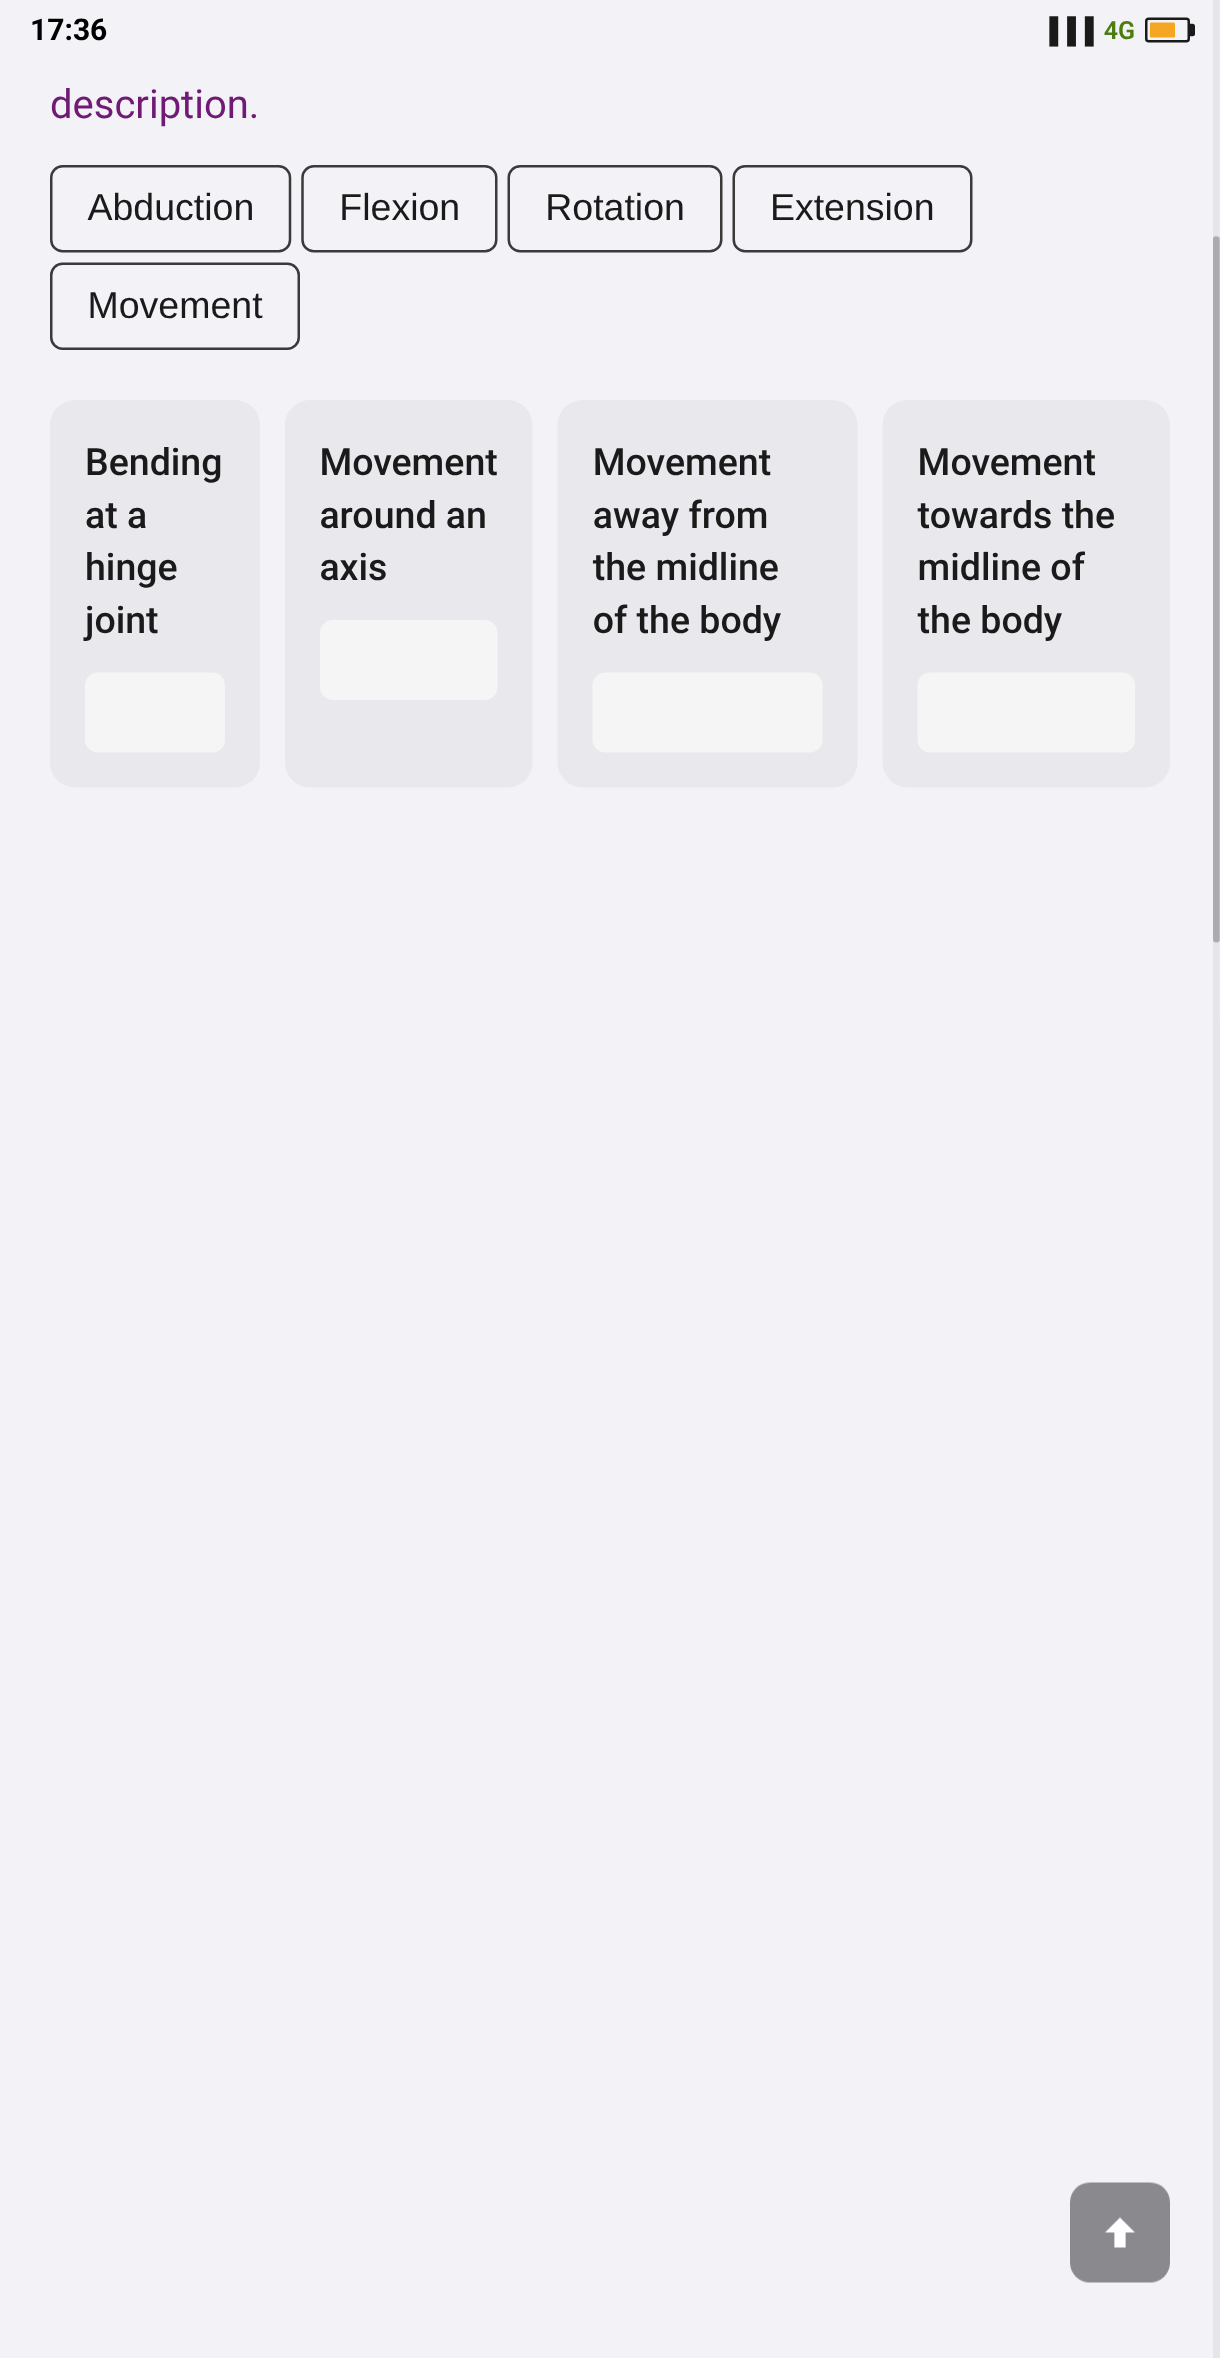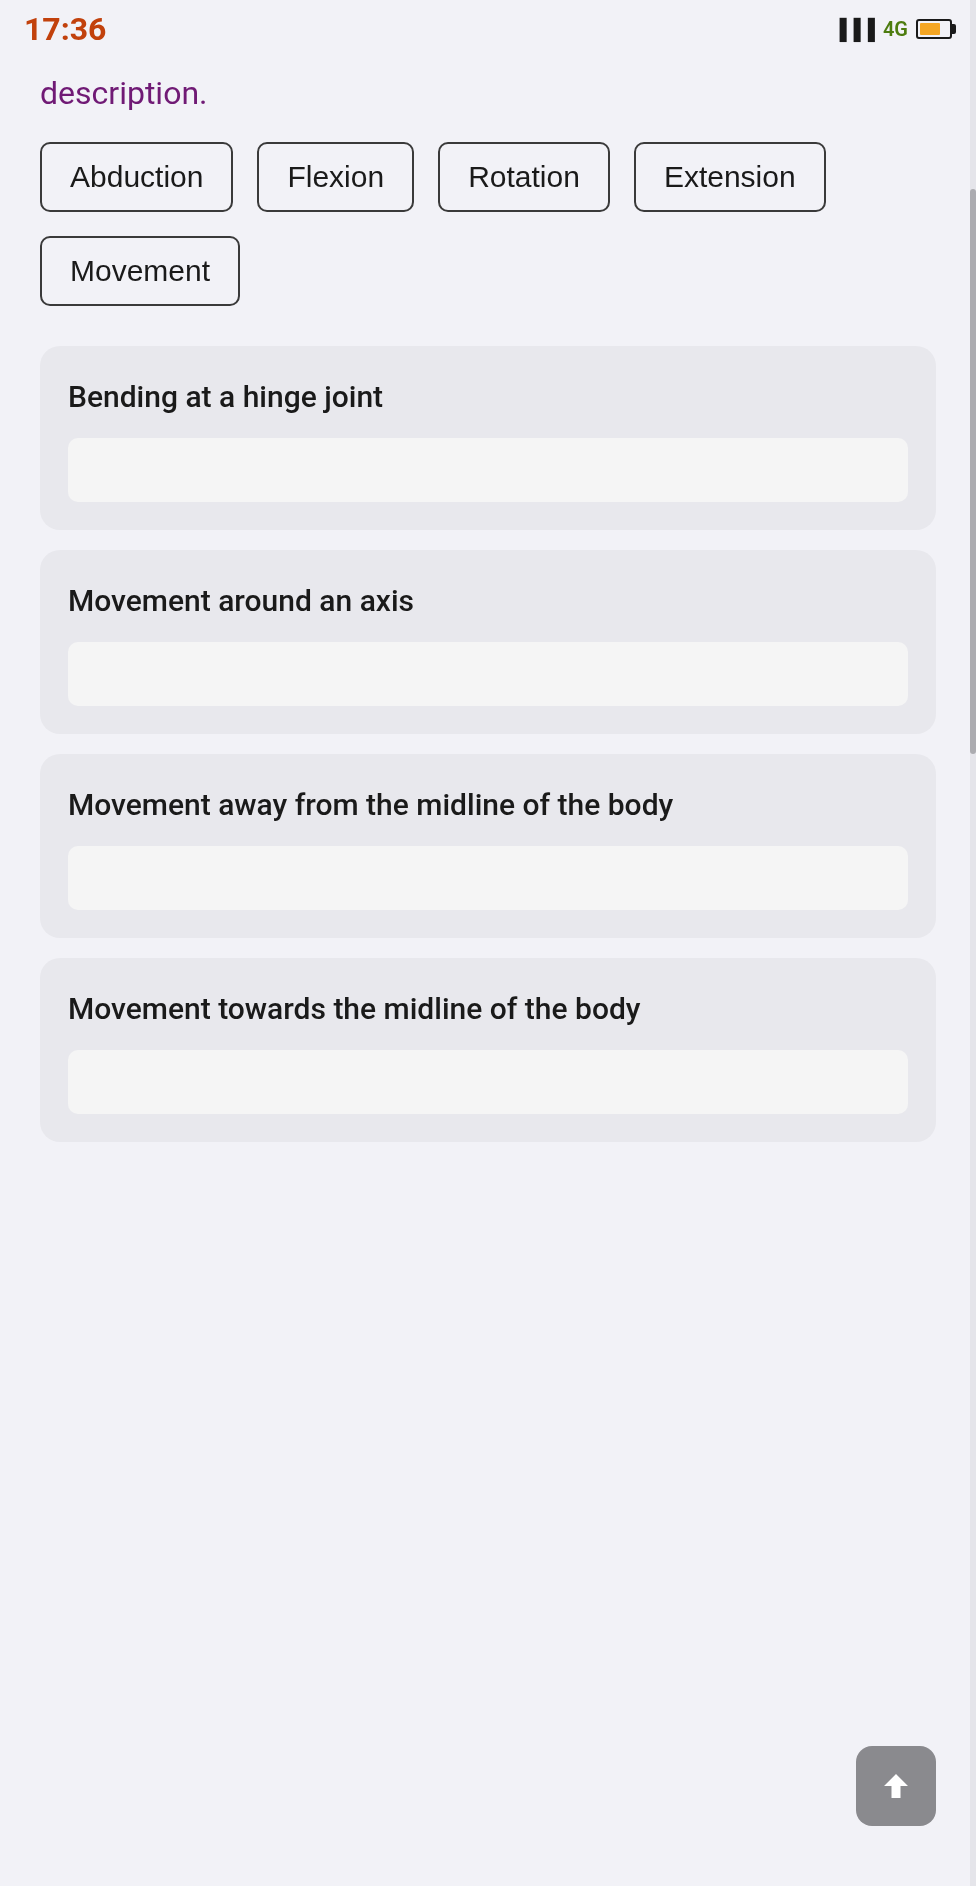--- a/index.html
+++ b/index.html
@@ -20,23 +20,23 @@
 
     .status-bar {
       display: flex;
       justify-content: space-between;
       align-items: center;
       padding: 10px 24px 6px;
       background-color: #f2f2f7;
     }
 
     .status-time {
-      font-size: 32px;
+      font-size: 24px;
       font-weight: 700;
-      color: #c2410c;
+      color: #000000;
     }
 
     .status-icons {
       display: flex;
       align-items: center;
       gap: 8px;
     }
 
     .signal-icon, .wifi-icon {
       color: #1a1a1a;
@@ -89,38 +89,37 @@
       padding: 20px 40px 30px;
       font-size: 32px;
       color: #701a75;
       font-weight: 400;
     }
 
     .tags-container {
       padding: 0 40px 20px;
       display: flex;
       flex-wrap: wrap;
-      gap: 24px;
+      gap: 8px;
     }
 
     .tag-button {
       border: 2px solid #3a3a3a;
       background: transparent;
       border-radius: 10px;
       padding: 16px 28px;
       font-size: 30px;
       font-weight: 500;
       color: #1a1a1a;
       cursor: pointer;
     }
 
     .cards-container {
       padding: 20px 40px 40px;
       display: flex;
-      flex-direction: column;
       gap: 20px;
     }
 
     .card {
       background-color: #e8e8ed;
       border-radius: 20px;
       padding: 30px 28px 28px;
     }
 
     .card-title {

